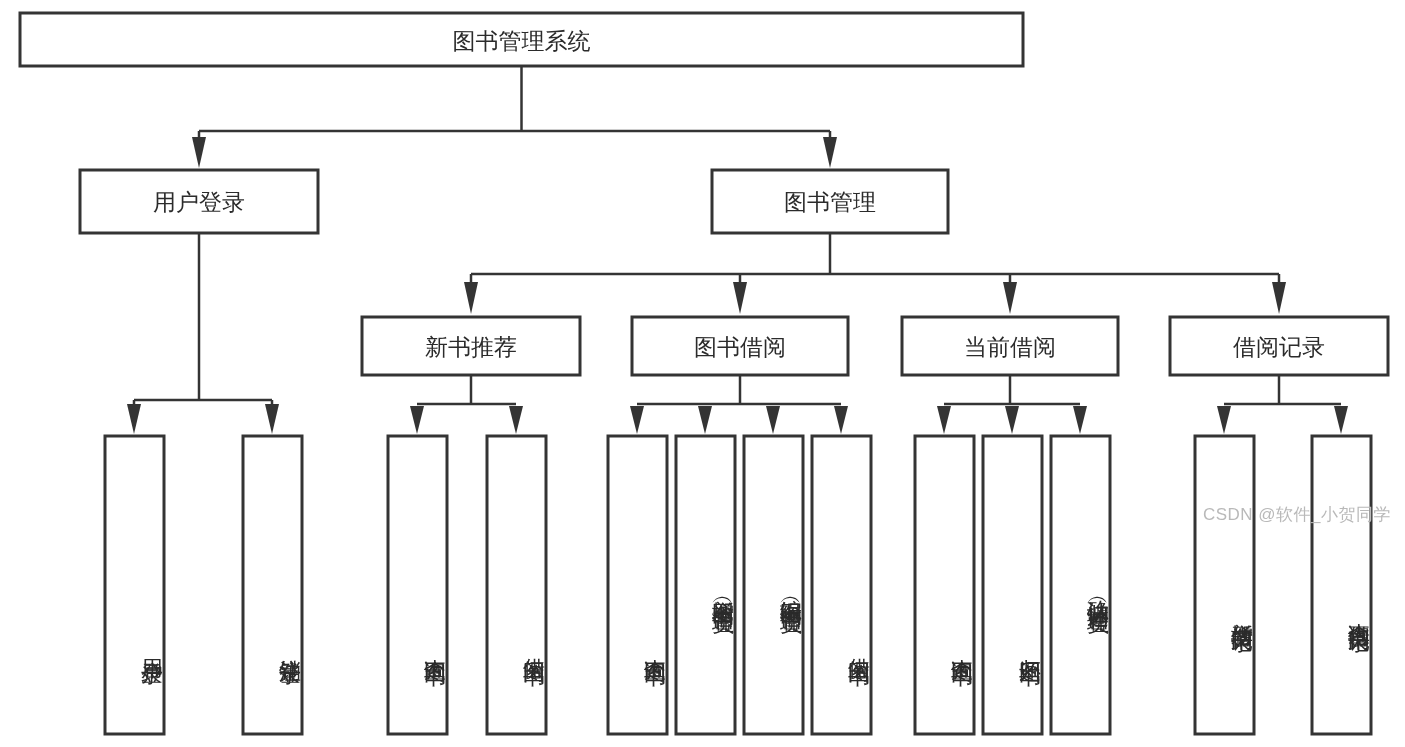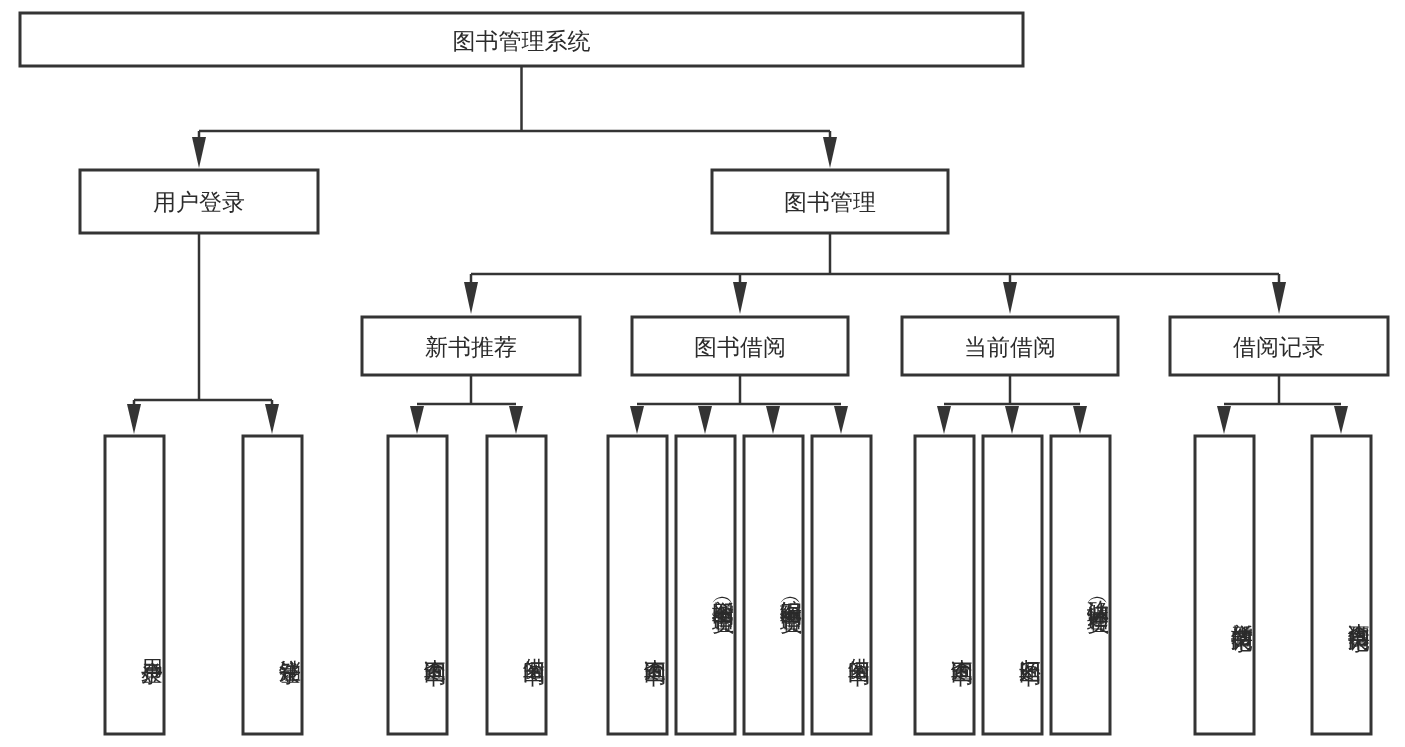--- a/index.html
+++ b/index.html
@@ -217,14 +217,15 @@
   <div class="node-label-v" style="left:744px; top:436px; width:59px; height:298px; padding-top:6px;">编辑图书（管理员）</div>
   <div class="node-label-v" style="left:812px; top:436px; width:59px; height:298px; padding-top:60px;">借阅图书</div>
 
   <div class="node-label-v" style="left:915px; top:436px; width:59px; height:298px; padding-top:60px;">查询图书</div>
   <div class="node-label-v" style="left:983px; top:436px; width:59px; height:298px; padding-top:60px;">归还图书</div>
   <div class="node-label-v" style="left:1051px; top:436px; width:59px; height:298px; padding-top:6px;">确认归还（管理员）</div>
 
   <div class="node-label-v" style="left:1195px; top:436px; width:59px; height:298px; padding-top:26px;">新增借阅记录</div>
   <div class="node-label-v" style="left:1312px; top:436px; width:59px; height:298px; padding-top:26px;">查询借阅记录</div>
 
+  <div class="watermark">CSDN @软件_小贺同学</div>
 
 </div>
 
 </body></html>

